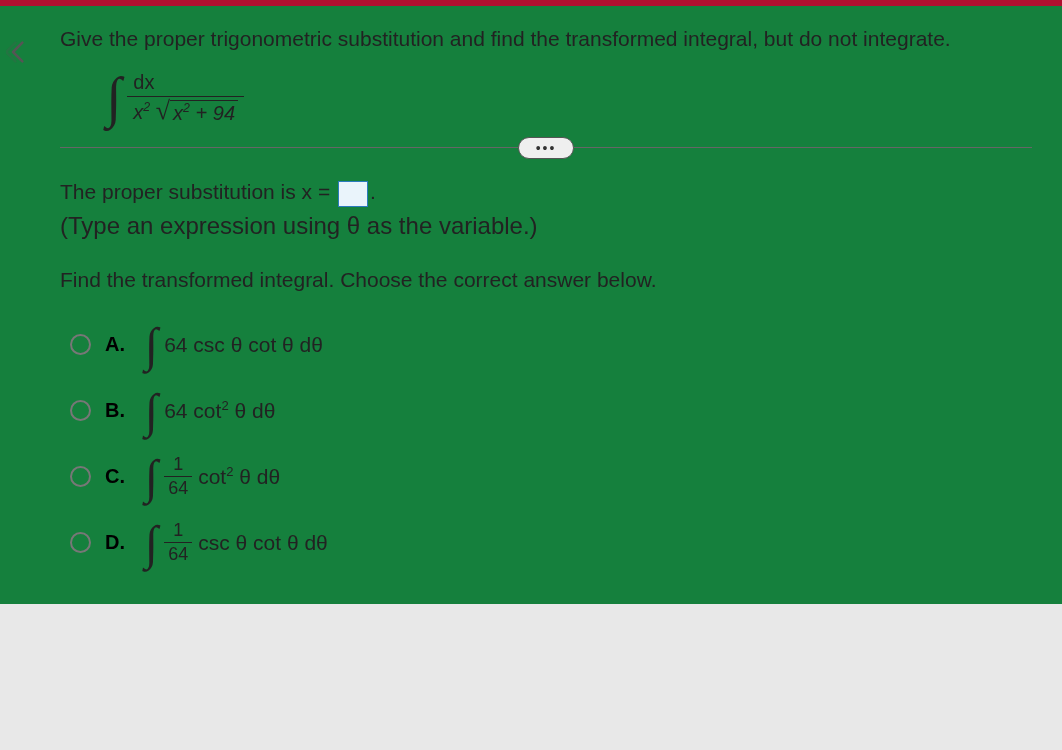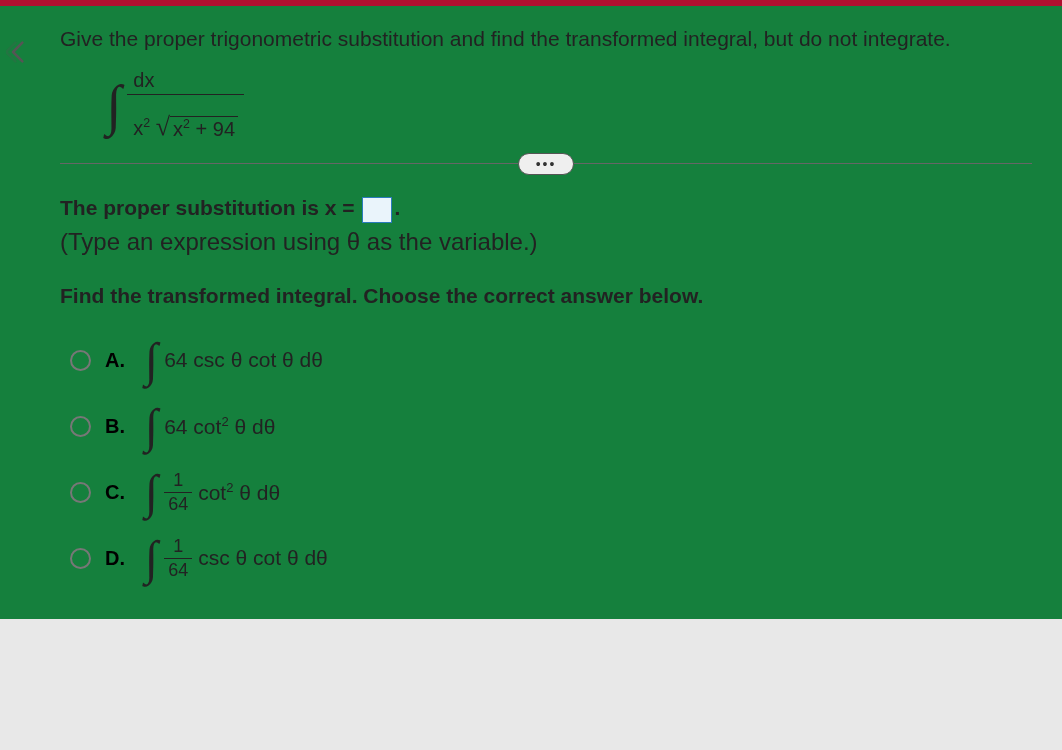--- a/index.html
+++ b/index.html
@@ -50,21 +50,21 @@
       margin-right: 6px;
       font-family: 'Times New Roman', serif;
     }
     .frac {
       display: inline-flex;
       flex-direction: column;
       vertical-align: middle;
       font-size: 20px;
     }
     .frac .num { padding: 0 6px 2px; }
-    .frac .den { border-top: 1.5px solid #222; padding: 19px 6px 0; }
+    .frac .den { border-top: 1.5px solid #222; padding: 1px 6px 0; font-style: italic; }
     .sqrt {
       display: inline-flex;
       align-items: flex-start;
       position: relative;
     }
     .sqrt .radical {
       font-size: 26px;
       line-height: 1;
       font-family: 'Times New Roman', serif;
     }
@@ -98,21 +98,20 @@
       justify-content: center;
       font-size: 14px;
       letter-spacing: 2px;
       color: #333;
       cursor: pointer;
     }
     .body-text {
       font-size: 21px;
       color: #222;
       line-height: 1.7;
-      font-weight: bold;
     }
     .sub-line { margin-top: 18px; }
     .hint { font-size: 24px; color: #222; margin-top: 2px; }
     .input-box {
       display: inline-block;
       width: 30px;
       height: 26px;
       border: 1.5px solid #2b7bbd;
       background: #eaf4fb;
       vertical-align: middle;

